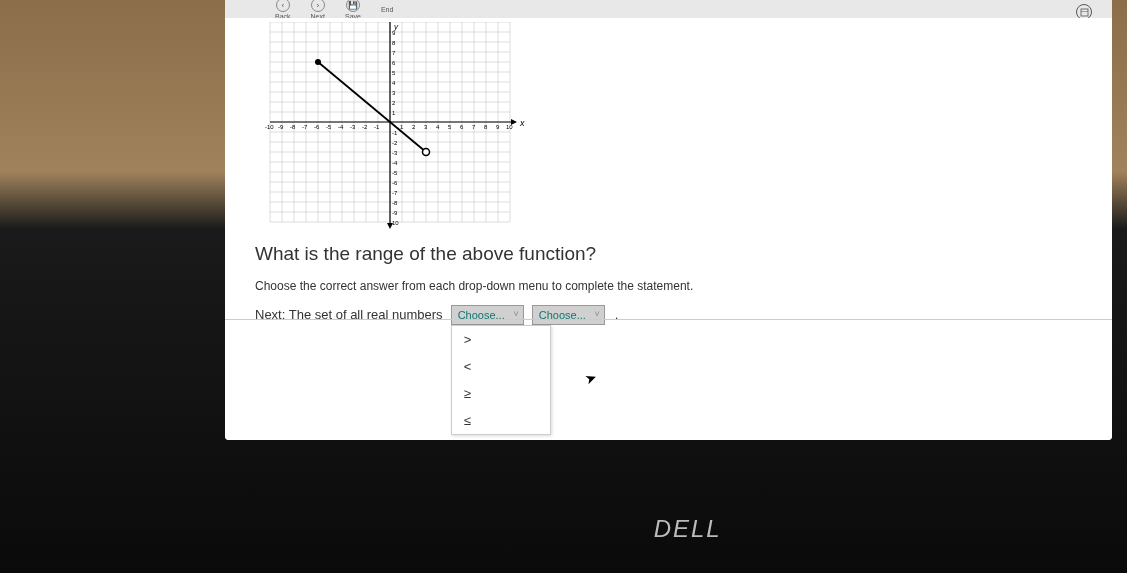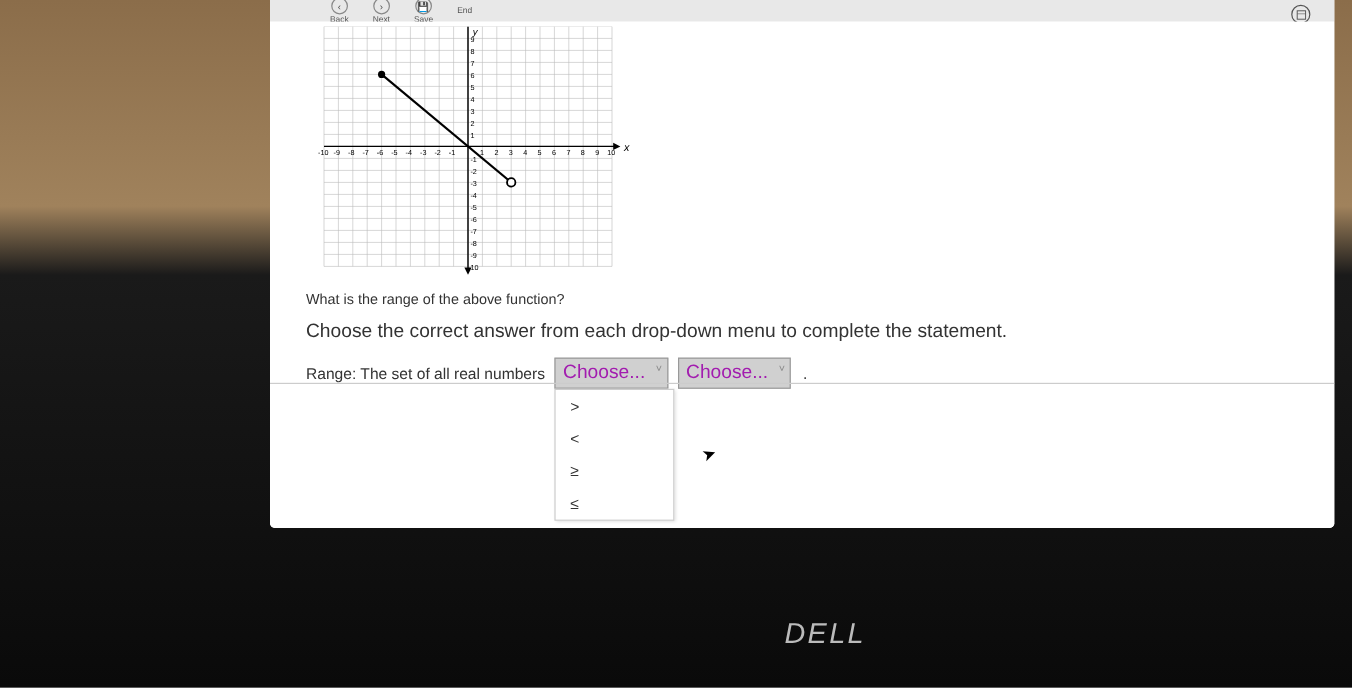--- a/index.html
+++ b/index.html
@@ -82,43 +82,43 @@
       width: 270px;
       height: 208px;
       margin-bottom: 10px;
     }
     .graph-svg {
       position: absolute;
       top: 0;
       left: 0;
     }
     .question-text {
-      font-size: 12px;
+      font-size: 19px;
       color: #333;
       margin-bottom: 10px;
       line-height: 1.5;
     }
     .instruction-text {
-      font-size: 16px;
+      font-size: 12px;
       color: #333;
       margin-bottom: 12px;
     }
     .answer-row {
       font-size: 13px;
       color: #333;
       display: flex;
       align-items: center;
       gap: 8px;
     }
     .dropdown {
       background: #d0d0d0;
       border: 1px solid #999;
       padding: 3px 18px 3px 6px;
-      font-size: 16px;
-      color: #a21caf;
+      font-size: 11px;
+      color: #0f766e;
       position: relative;
       cursor: pointer;
     }
     .dropdown::after {
       content: "˅";
       position: absolute;
       right: 4px;
       top: 3px;
       font-size: 9px;
       color: #888;
@@ -305,21 +305,21 @@
             <text x="137" y="173" font-size="6">-7</text>
             <text x="137" y="183" font-size="6">-8</text>
             <text x="137" y="193" font-size="6">-9</text>
             <text x="135" y="203" font-size="6">-10</text>
         </svg>
       </div>
 
       <div class="question-text">What is the range of the above function?</div>
       <div class="instruction-text">Choose the correct answer from each drop-down menu to complete the statement.</div>
       <div class="answer-row">
-        <span>Range: The set of all real numbers</span>
+        <span>Next: The set of all real numbers</span>
         <div class="dropdown-wrapper">
           <div class="dropdown">
             <span>Choose...</span>
           </div>
           <div class="dropdown-menu">
             <div class="dropdown-option">&gt;</div>
             <div class="dropdown-option">&lt;</div>
             <div class="dropdown-option">≥</div>
             <div class="dropdown-option">≤</div>
           </div>

